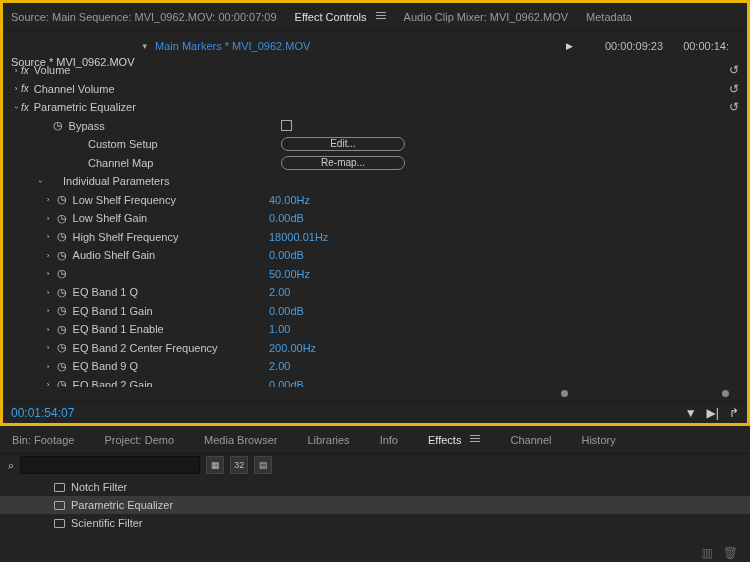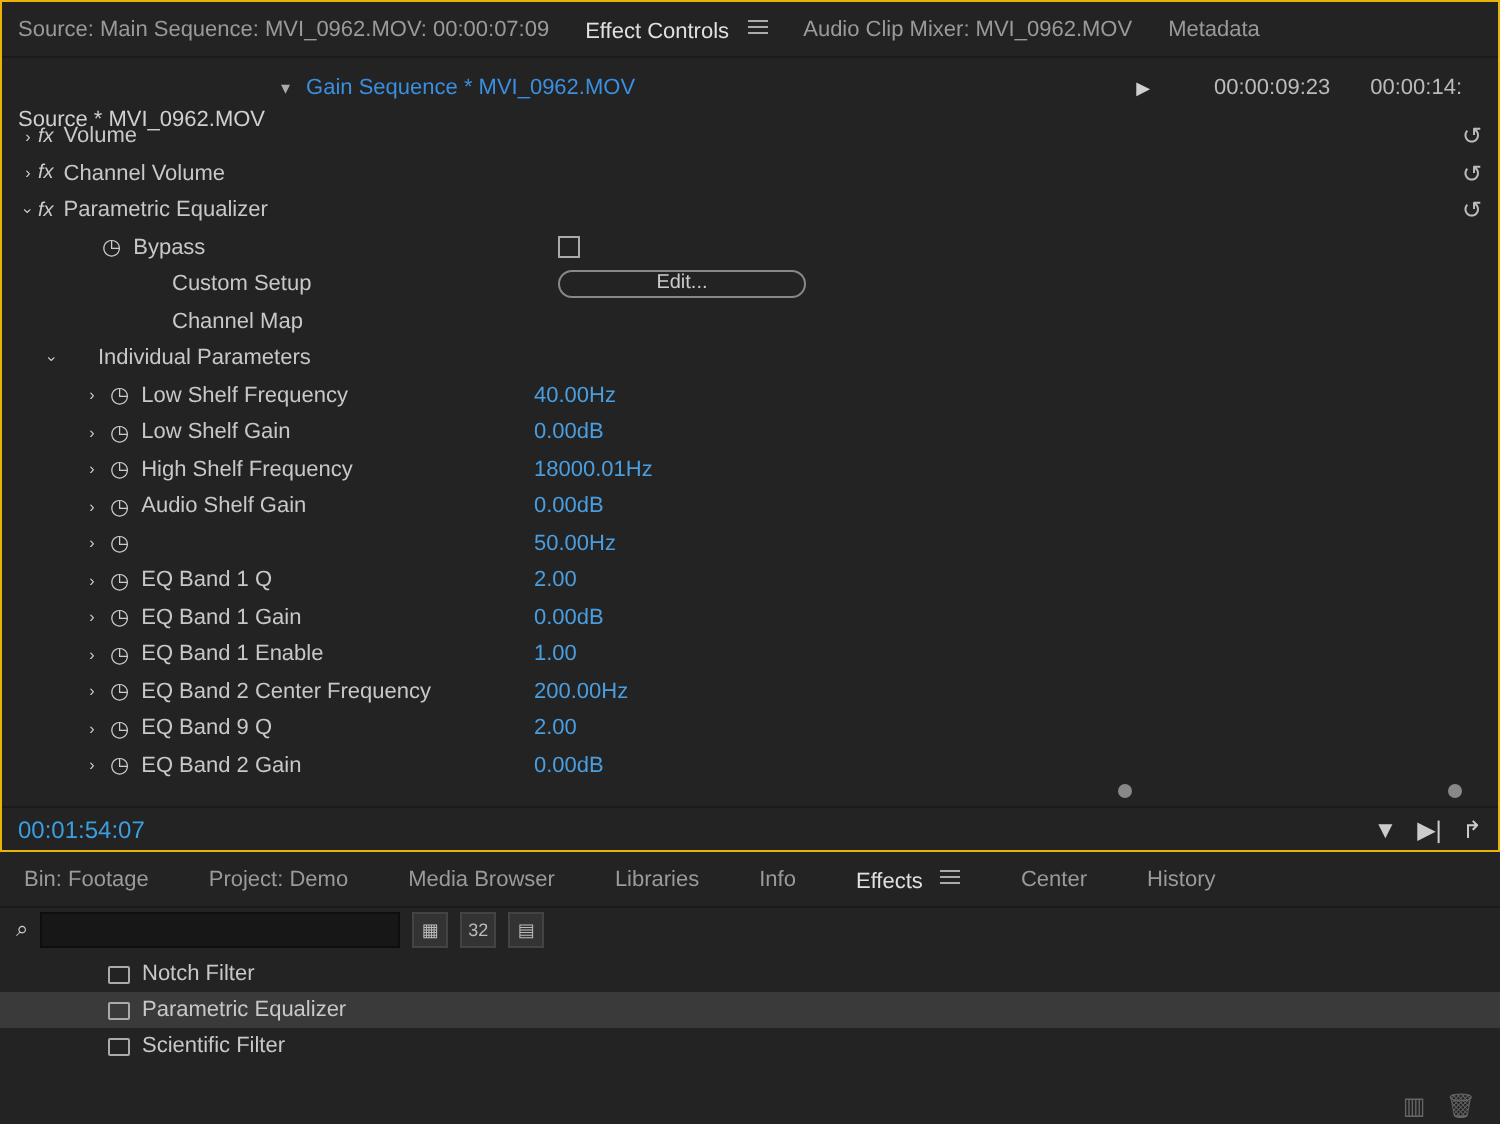--- a/index.html
+++ b/index.html
@@ -1,17 +1,17 @@
 <!DOCTYPE html>
 <html><head>
 <meta charset="utf-8">
 <style>
 * { margin:0; padding:0; box-sizing:border-box; font-family:"Segoe UI",Arial,sans-serif; }
 body { width:750px; height:562px; background:#1a1a1a; color:#bdbdbd; font-size:11px; overflow:hidden; }
-.panel-top { border:1px solid #eab308; background:#232323; height:426px; display:flex; flex-direction:column; }
+.panel-top { border:3px solid #eab308; background:#232323; height:426px; display:flex; flex-direction:column; }
 .tabs-top { display:flex; align-items:center; height:28px; padding:0 8px; gap:18px; border-bottom:1px solid #1a1a1a; }
 .tab { color:#9a9a9a; cursor:pointer; white-space:nowrap; }
 .tab-active { color:#e0e0e0; }
 .tab-hamburger { display:inline-block; margin-left:6px; }
 .tab-hamburger span { display:block; width:10px; height:1px; background:#aaa; margin:2px 0; }
 .src-row { display:flex; align-items:center; height:30px; padding:0 8px; }
 .src-left { color:#d0d0d0;margin-top:32px; }
 .chev { margin:0 8px; font-size:9px; color:#aaa; }
 .src-right { color:#3a8fe0; }
 .timeline-area { margin-left:auto; display:flex; align-items:center; gap:20px; padding-right:10px; color:#bbb; }
@@ -21,21 +21,21 @@
 .reset-icon { position:absolute; right:8px; font-size:12px; color:#bbb; }
 .expander { width:10px; font-size:8px; color:#ccc; text-align:center; }
 .fx-badge { font-style:italic; font-size:10px; color:#ccc; margin-right:5px; }
 .stopwatch { font-size:11px; color:#ccc; margin-right:6px; }
 .prop-label { color:#c8c8c8; }
 .prop-val { position:absolute; left:266px; color:#4a9ee0; }
 .pill-btn { position:absolute; left:278px; width:124px; height:14px; border:1px solid #888; border-radius:7px; background:transparent; color:#ccc; font-size:10px; text-align:center; line-height:12px; cursor:pointer; }
 .chk { position:absolute; left:278px; width:11px; height:11px; border:1px solid #aaa; background:transparent; }
 .ind-65 { padding-left:85px; }
 .ind-50 { padding-left:50px; }
-.ind-32 { padding-left:20px; }
+.ind-32 { padding-left:32px; }
 .ind-8 { padding-left:8px; }
 .tl-strip { height:14px; position:relative; }
 .tl-dot { width:7px; height:7px; border-radius:50%; background:#888; position:absolute; top:3px; }
 .status-bar { display:flex; align-items:center; height:22px; padding:0 8px; border-top:1px solid #1a1a1a; }
 .timecode { color:#3a9fe0; font-size:12px; }
 .status-icons { margin-left:auto; display:flex; gap:10px; color:#ccc; font-size:12px; }
 .panel-bottom { background:#232323; height:136px; display:flex; flex-direction:column; }
 .tabs-bottom { display:flex; align-items:center; height:28px; padding:0 12px; gap:30px; border-bottom:1px solid #1a1a1a; }
 .search-row { display:flex; align-items:center; height:22px; padding:0 8px; gap:6px; }
 .search-input { width:180px; height:18px; background:#171717; border:1px solid #0e0e0e; color:#ccc; font-size:11px; padding:0 4px; }
@@ -57,21 +57,21 @@
       <span>Effect Controls</span>
       <span class="tab-hamburger"><span></span><span></span><span></span></span>
     </span>
     <span class="tab">Audio Clip Mixer: MVI_0962.MOV</span>
     <span class="tab">Metadata</span>
   </div>
 
   <div class="src-row">
     <span class="src-left">Source * MVI_0962.MOV</span>
     <span class="chev">▾</span>
-    <span class="src-right">Gain Sequence * MVI_0962.MOV</span>
+    <span class="src-right">Main Markers * MVI_0962.MOV</span>
     <div class="timeline-area">
       <span class="play-icon">▶</span>
       <span>00:00:09:23</span>
       <span>00:00:14:</span>
     </div>
   </div>
 
   <div class="prop-list">
 
     <div class="prop-row ind-8">
@@ -101,20 +101,21 @@
       <span class="chk"></span>
     </div>
 
     <div class="prop-row ind-65">
       <span class="prop-label">Custom Setup</span>
       <span class="pill-btn">Edit...</span>
     </div>
 
     <div class="prop-row ind-65">
       <span class="prop-label">Channel Map</span>
+      <span class="pill-btn">Re-map...</span>
     </div>
 
     <div class="prop-row ind-32">
       <span class="expander" style="transform:rotate(90deg)">›</span>
       <span class="prop-label" style="margin-left:18px">Individual Parameters</span>
     </div>
 
     <div id="param-container">
         <div class="prop-row ind-50" style="padding-left: 40px;">
           <span class="expander">›</span>
@@ -203,21 +204,21 @@
   <div class="tabs-bottom">
     <span class="tab">Bin: Footage</span>
     <span class="tab">Project: Demo</span>
     <span class="tab">Media Browser</span>
     <span class="tab">Libraries</span>
     <span class="tab">Info</span>
     <span class="tab tab-active">
       <span>Effects</span>
       <span class="tab-hamburger"><span></span><span></span><span></span></span>
     </span>
-    <span class="tab">Center</span>
+    <span class="tab">Channel</span>
     <span class="tab">History</span>
   </div>
 
   <div class="search-row">
     <span class="mag">⌕</span>
     <input class="search-input" placeholder="" style="">
     <div class="small-btn">▦</div>
     <div class="small-btn">32</div>
     <div class="small-btn">▤</div>
   </div>

